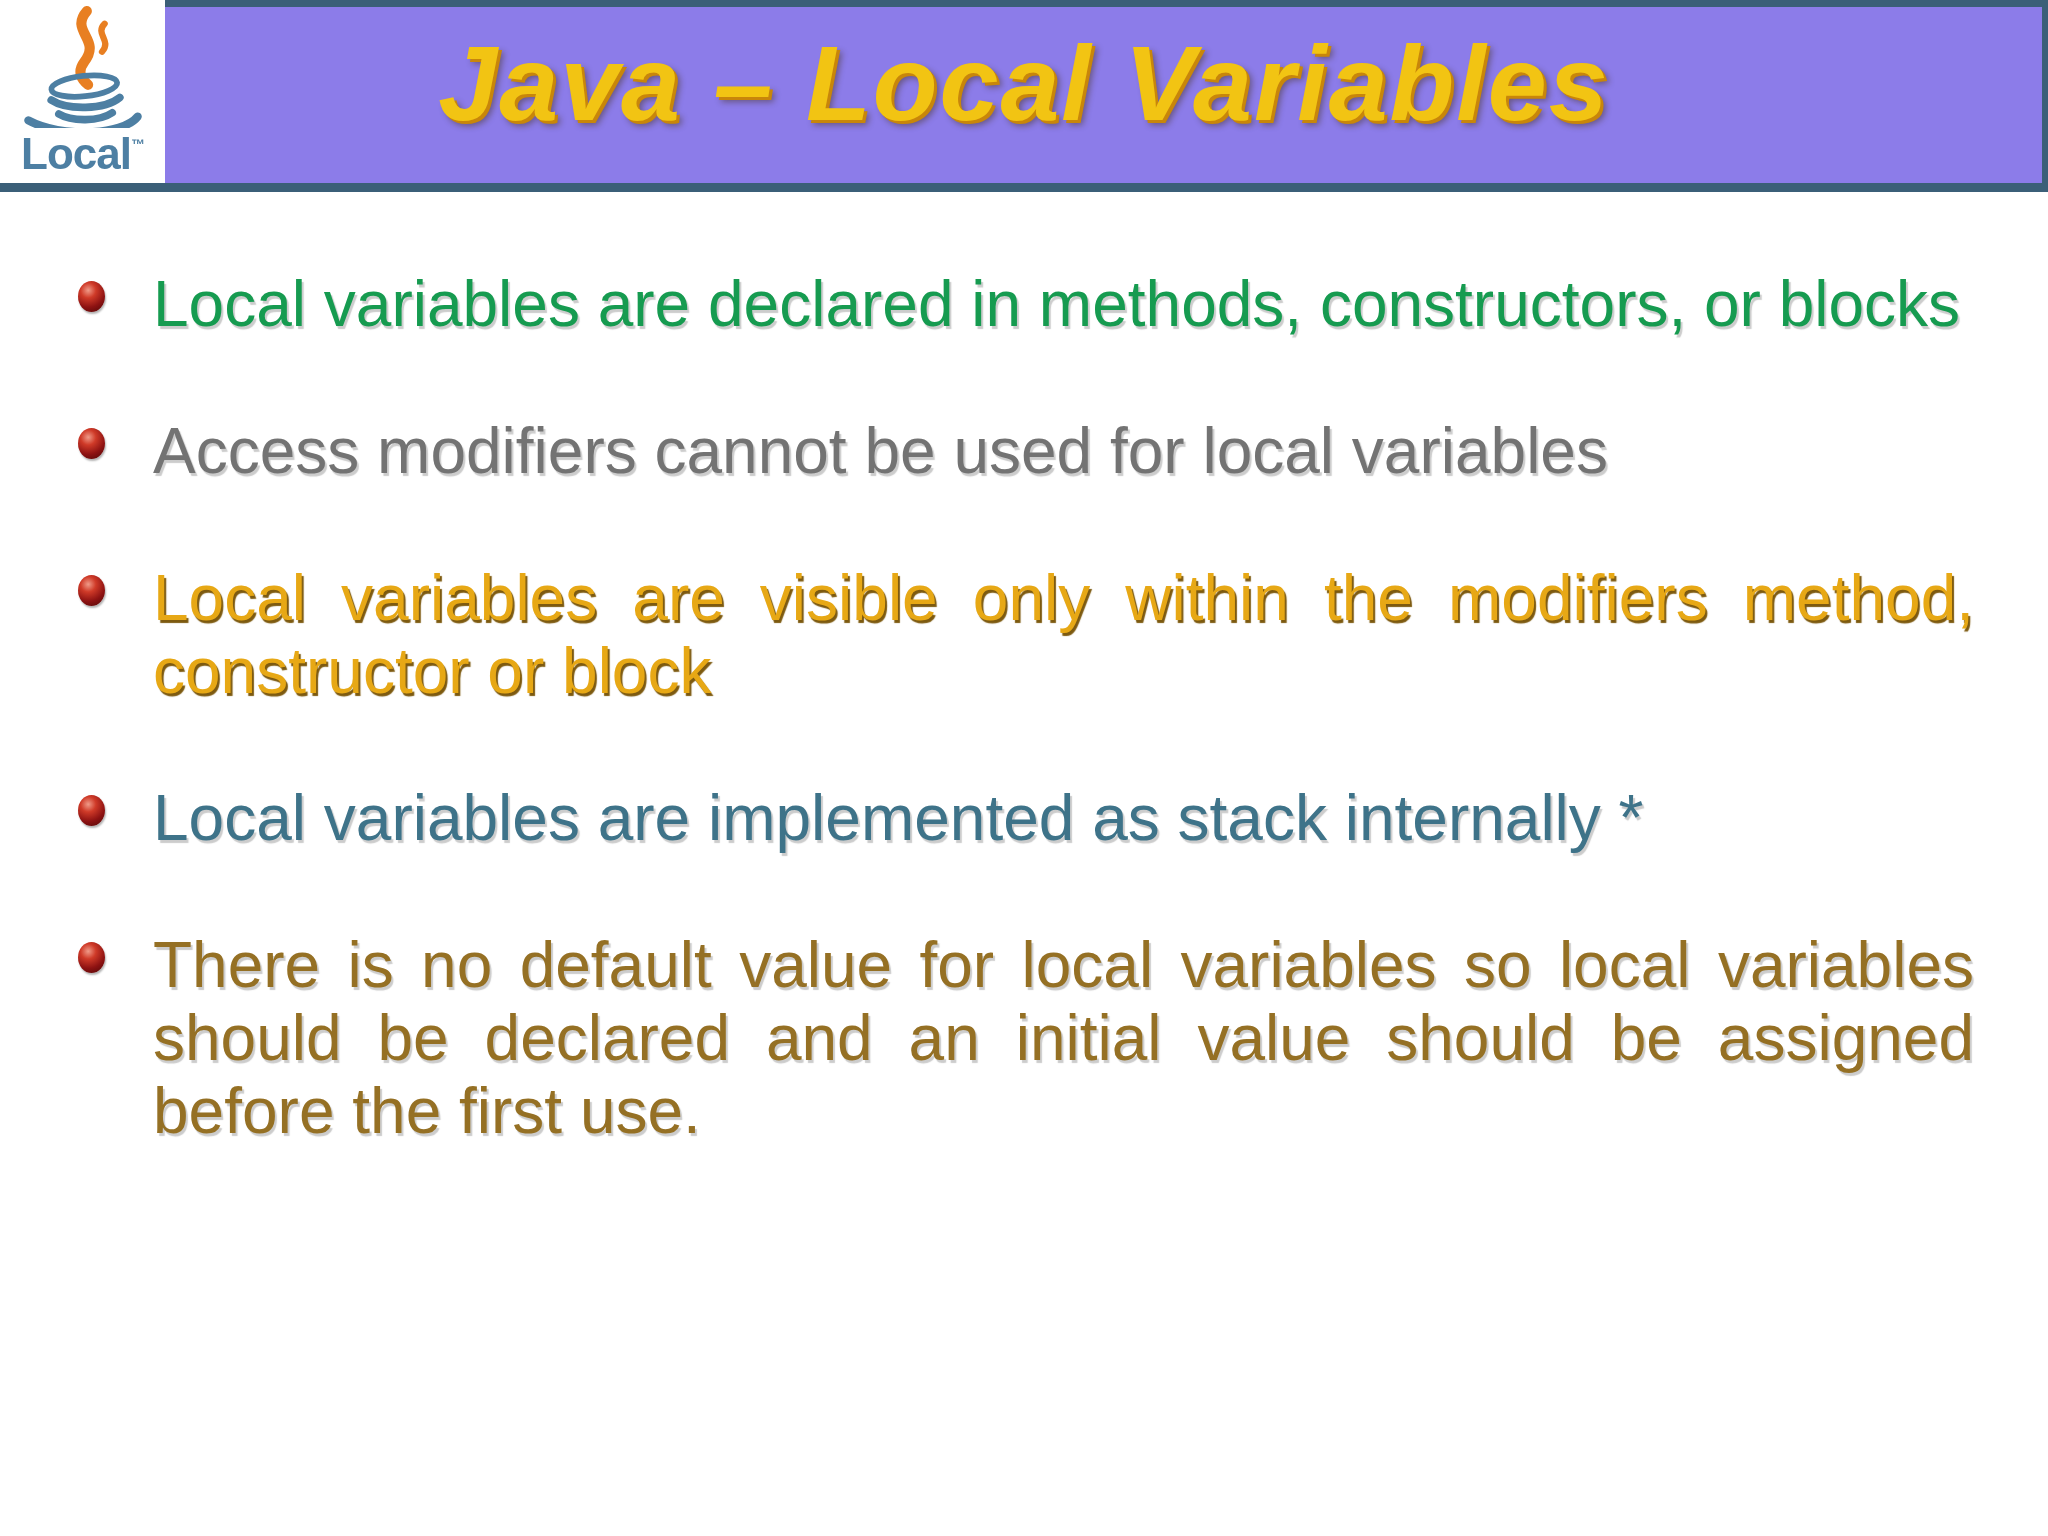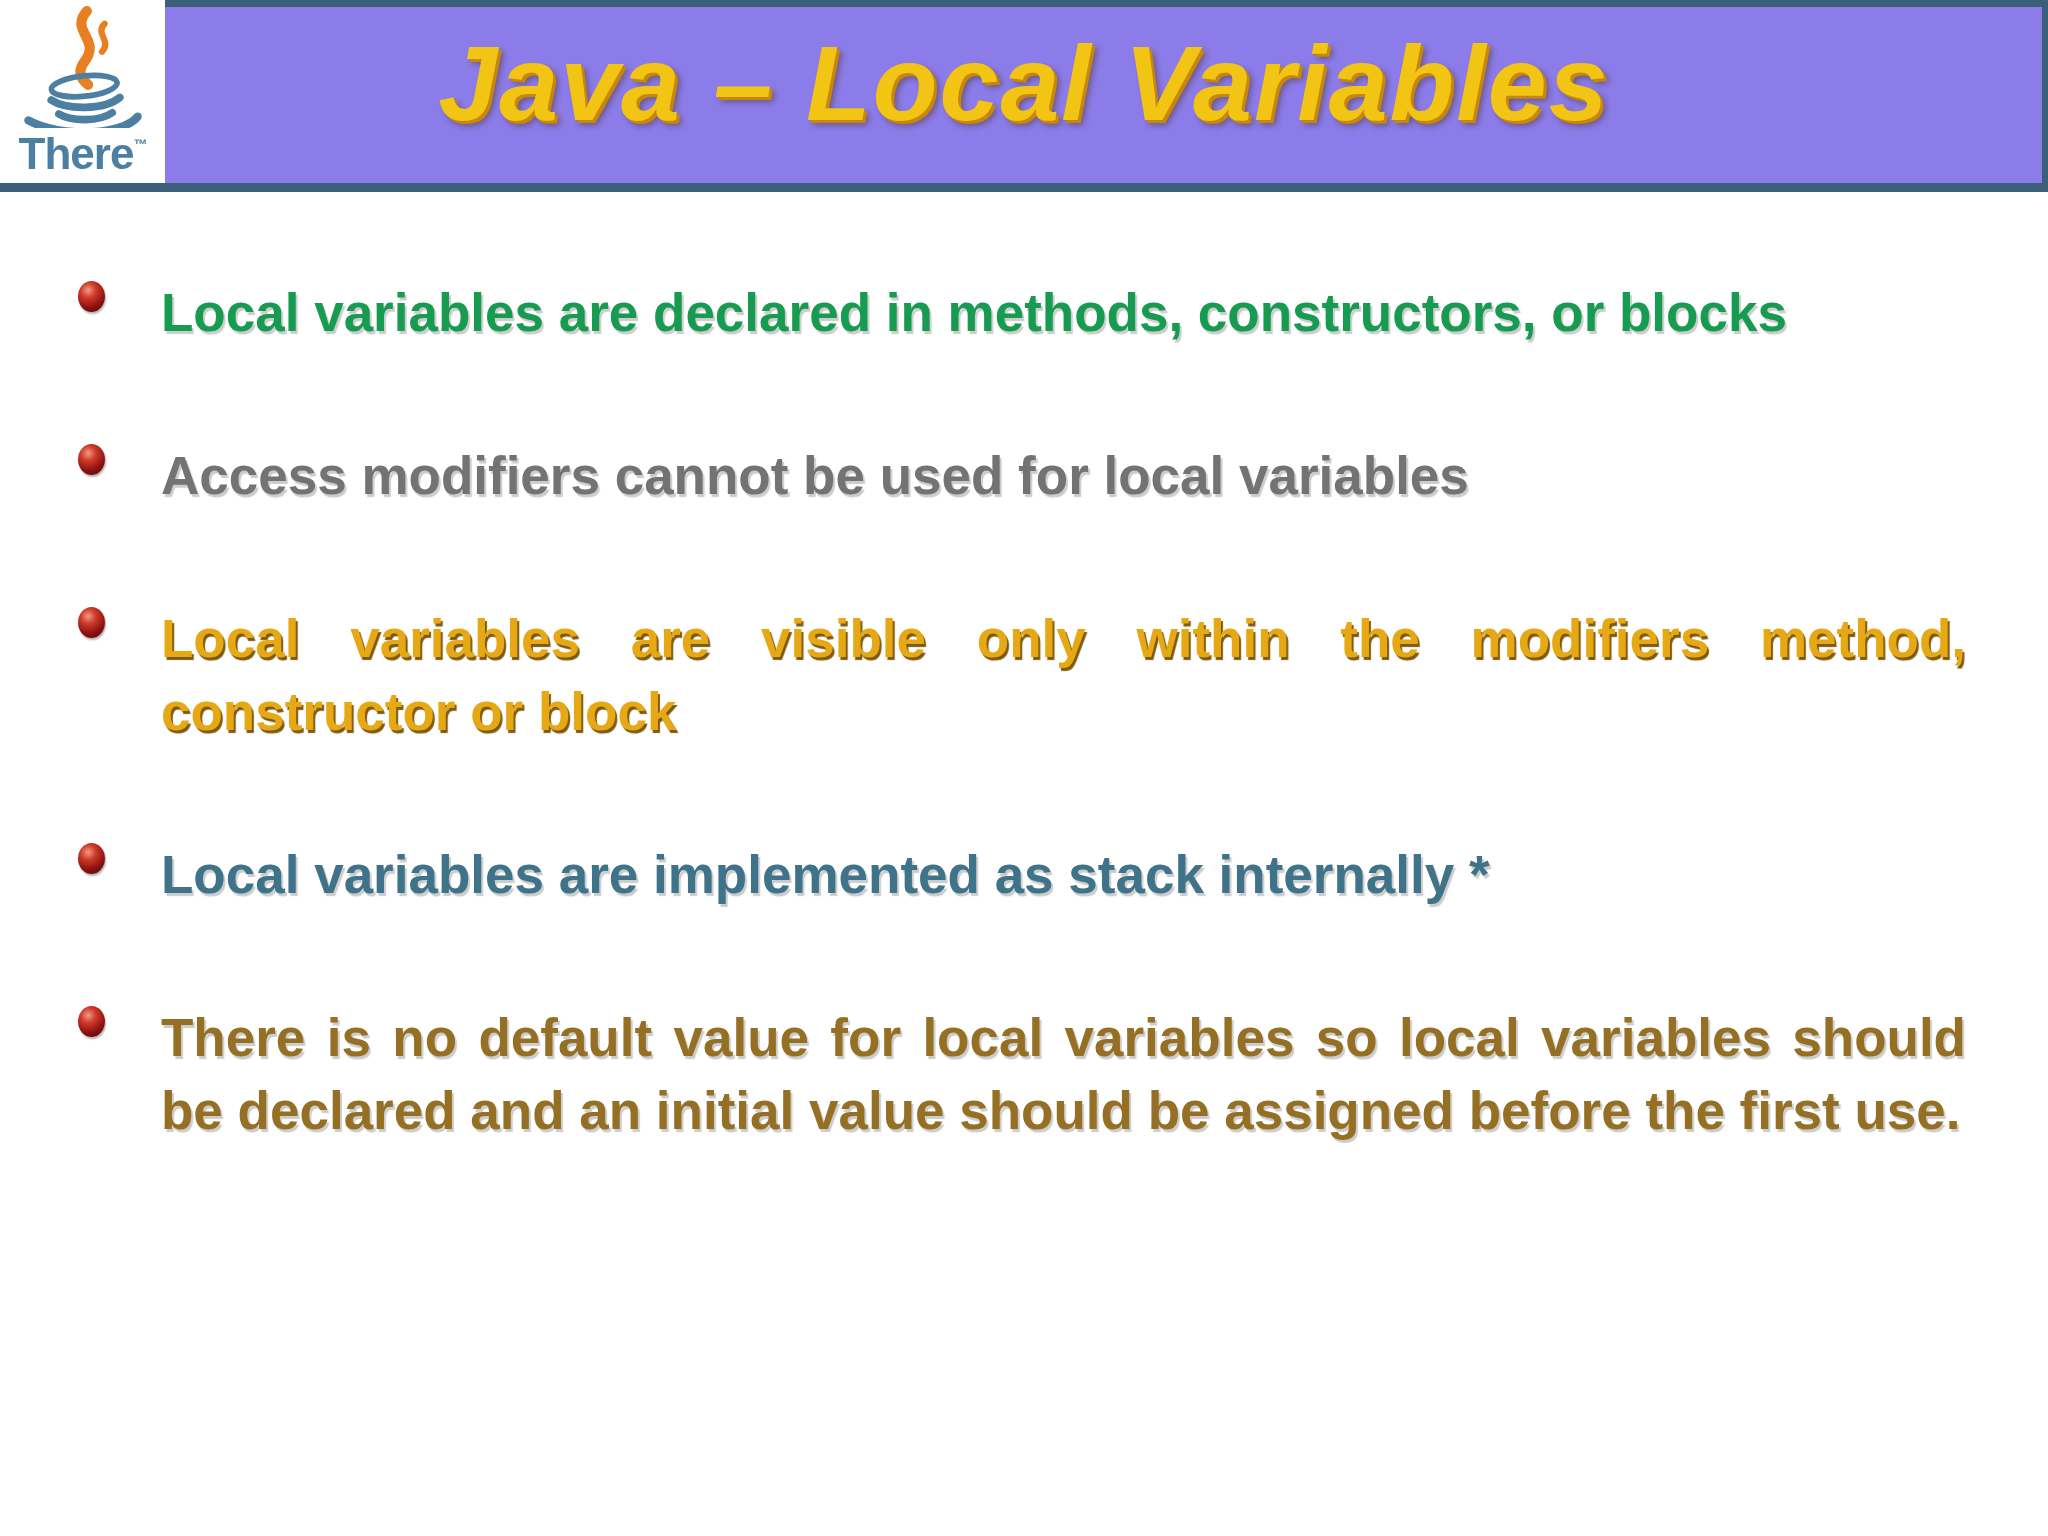--- a/index.html
+++ b/index.html
@@ -54,22 +54,22 @@
   }
   .bullet { display: flex; margin-bottom: 58px; }
   .sphere {
     flex: 0 0 27px; width: 27px; height: 31px;
     margin: 21px 40px 0 0;
     border-radius: 50%;
     background: radial-gradient(circle at 38% 30%, #f09a88 0%, #cf3a28 28%, #8d1212 62%, #480606 100%);
     box-shadow: 1px 2px 2px rgba(0,0,0,0.3);
   }
   .btext {
-    margin: 16px; flex: 1;
-    font-size: 53px; line-height: 73px; font-weight: bold;
+    margin: 8px; flex: 1;
+    font-size: 64px; line-height: 73px; font-weight: normal;
     text-align: justify;
     text-shadow: 2px 3px 1px rgba(110,110,110,0.35);
   }
   .btext.glow { text-shadow: 2px 3px 1px #7d5a10; }
 </style>
 </head>
 <body>
 
 <div class="header">
   <div class="band"></div>
@@ -81,21 +81,21 @@
       <path d="M58 4 C44 20 70 26 56 44 C50 52 54 58 59 62" stroke="#e87f22" stroke-width="8" fill="none" stroke-linecap="round"></path>
       <path d="M72 14 C64 22 78 27 70 36" stroke="#e87f22" stroke-width="5" fill="none" stroke-linecap="round"></path>
 
       <ellipse cx="56" cy="63" rx="26" ry="8" stroke="#4d7fa3" stroke-width="4.5" fill="none" transform="rotate(-6 56 63)"></ellipse>
 
       <path d="M30 74 C42 82 72 82 84 72" stroke="#4d7fa3" stroke-width="6" fill="none" stroke-linecap="round"></path>
       <path d="M36 85 C46 91 68 91 78 84" stroke="#4d7fa3" stroke-width="6" fill="none" stroke-linecap="round"></path>
 
       <path d="M12 90 C38 104 86 102 98 87" stroke="#4d7fa3" stroke-width="6.5" fill="none" stroke-linecap="round"></path>
     </svg>
-    <div class="logo-text"><span>There</span><sup>™</sup></div>
+    <div class="logo-text"><span>Local</span><sup>™</sup></div>
   </div>
 
   <div class="title">Java – Local Variables</div>
 </div>
 
 <div class="slide-body">
 
   <div class="bullet">
     <span class="sphere"></span>
     <p class="btext" style="color: rgb(22, 155, 80);">Local variables are declared in methods, constructors, or blocks</p>

